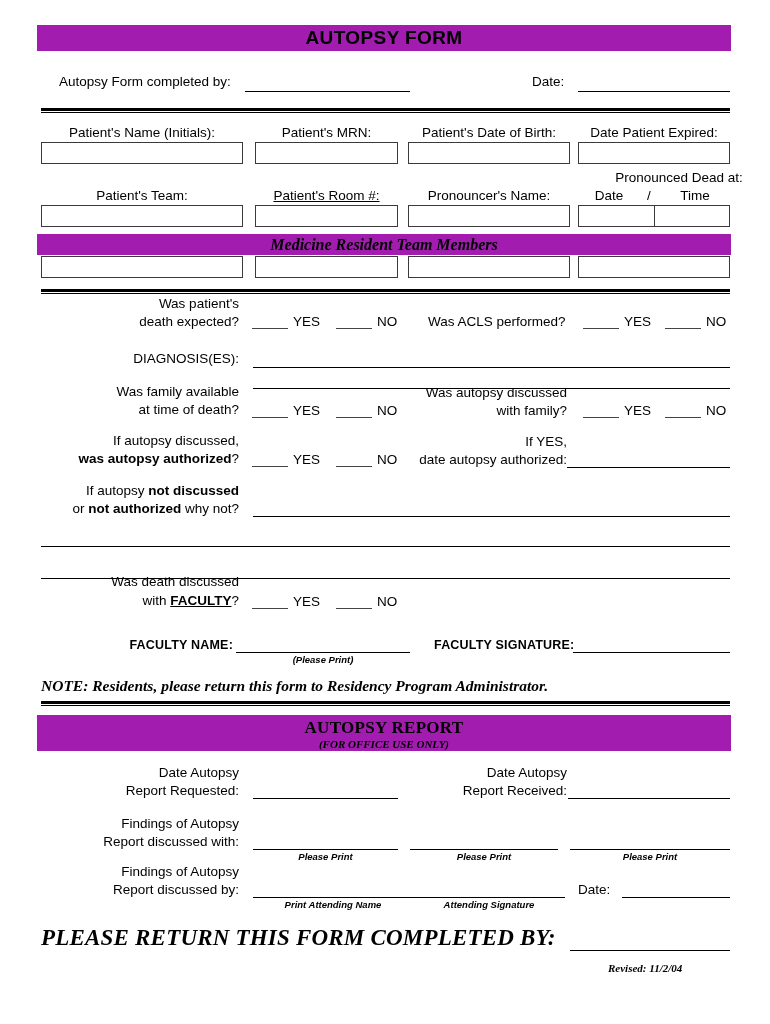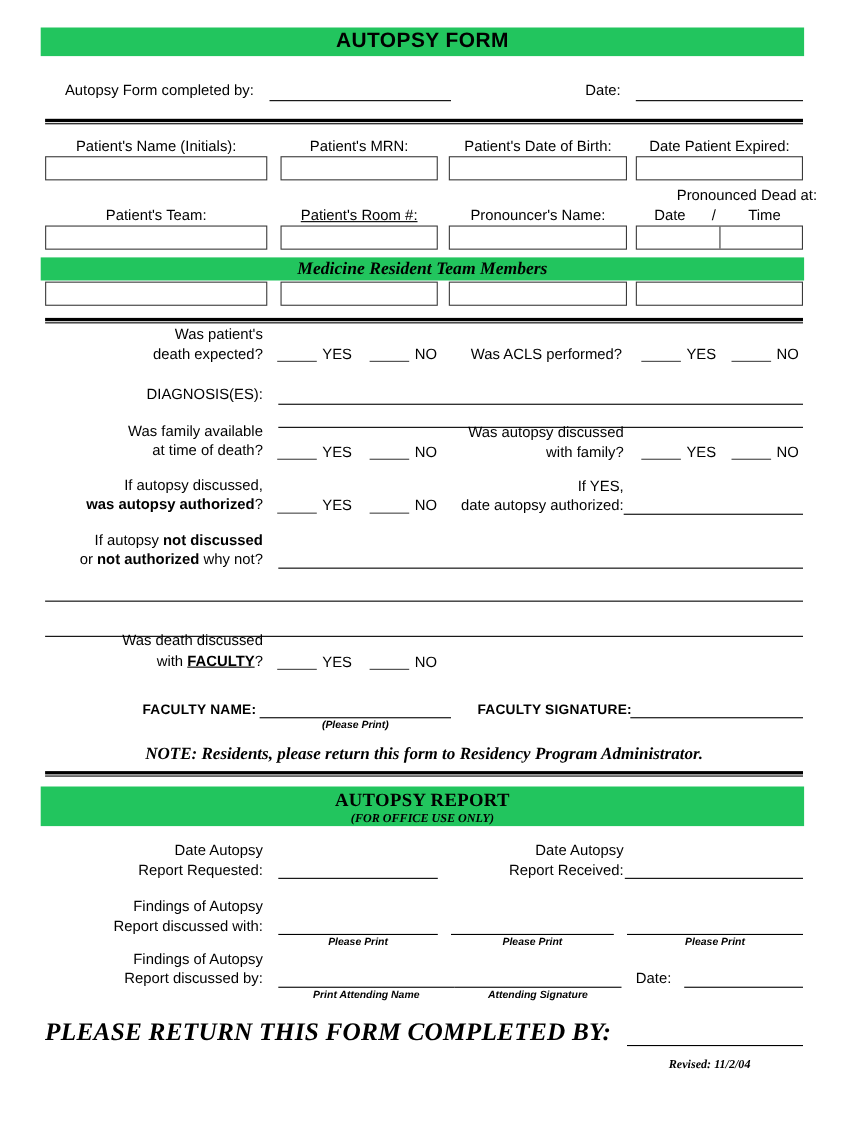--- a/index.html
+++ b/index.html
@@ -18,21 +18,21 @@
   .page {
     position: absolute;
     left: 0; top: 0;
     width: 770px;
     height: 1024px;
   }
 
   
   .abs { position: absolute; }
   .gray-band {
-    background: #22c55e;
+    background: #a21caf;
     text-align: center;
   }
   .rule-double {
     position: absolute;
     height: 5px;
     border-top: 3px solid #000;
     border-bottom: 1px solid #000;
     box-sizing: border-box;
   }
   .box {
@@ -92,21 +92,21 @@
     font-family: "Liberation Serif", serif;
     font-style: italic;
     font-weight: bold;
     font-size: 11px;
   }
   .note-line {
     font-family: "Liberation Serif", serif;
     font-style: italic;
     font-weight: bold;
     font-size: 15.5px;
-    text-align: center;
+    text-align: left;
   }
   .return-line {
     font-family: "Liberation Serif", serif;
     font-style: italic;
     font-weight: bold;
     font-size: 23px;
     letter-spacing: 0.2px;
   }
   .revised {
     font-family: "Liberation Serif", serif;

